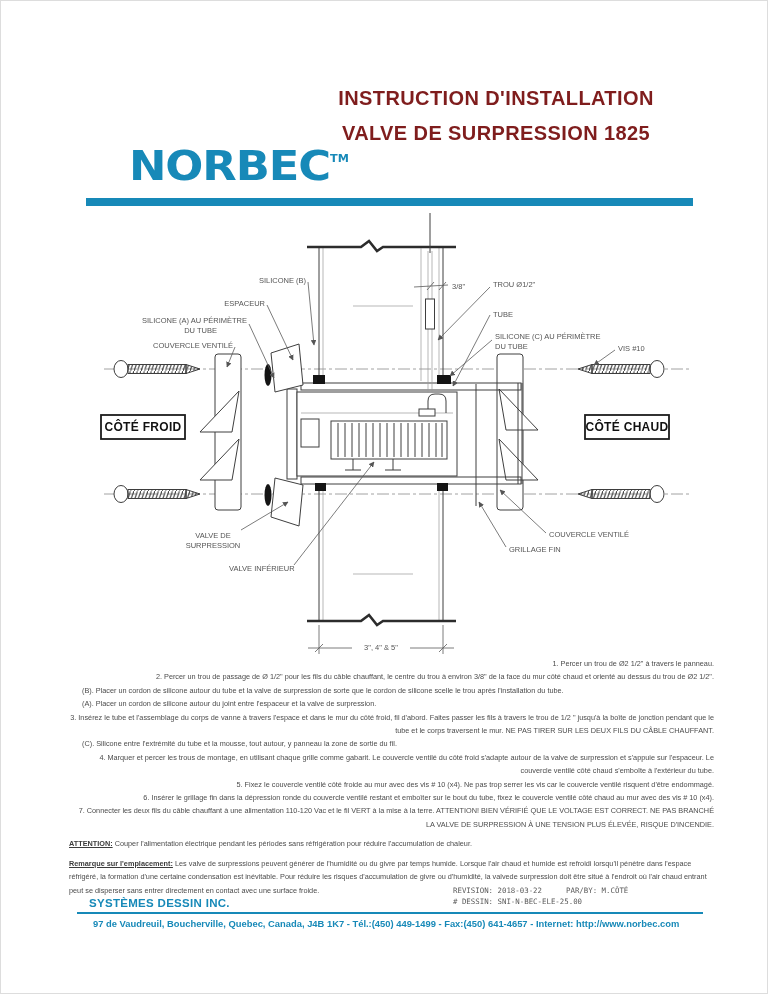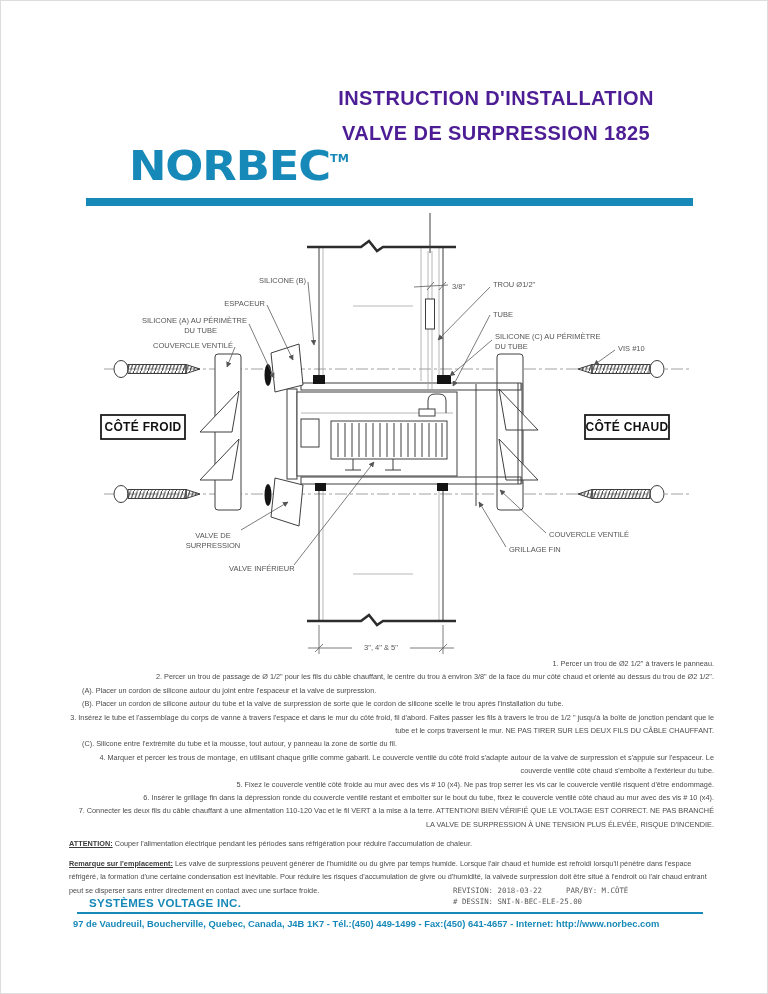--- a/index.html
+++ b/index.html
@@ -2,21 +2,21 @@
 <html><head>
 <meta charset="utf-8">
 <style>
   html,body{margin:0;padding:0;background:#e9e9e9;}
   .page{position:relative;width:768px;height:994px;margin:0 auto;background:#fff;
         border:1px solid #ddd;box-sizing:border-box;overflow:hidden;
         font-family:"Liberation Sans",sans-serif;color:#222;}
 
   
   .title{position:absolute;left:300px;width:390px;text-align:center;
-         font-size:20px;font-weight:bold;color:#4c1d95;letter-spacing:.4px;}
+         font-size:20px;font-weight:bold;color:#7f1d1d;letter-spacing:.4px;}
   .title1{top:86px;} .title2{top:121px;}
   .logo{position:absolute;left:128px;top:142px;color:#1789B8;
         font-family:"DejaVu Sans",sans-serif;font-weight:bold;font-size:40px;
         letter-spacing:-1px;transform:scaleX(1.12);transform-origin:left center;}
   .logo sup{font-size:10px;letter-spacing:0;vertical-align:18px;}
   .bluebar{position:absolute;left:85px;top:197px;width:607px;height:8px;background:#1789B8;}
 
   
   svg.diagram{position:absolute;left:85px;top:208px;}
   .dl{font:7.5px "Liberation Sans",sans-serif;fill:#555;}
@@ -37,21 +37,21 @@
   .note{margin-top:6px;}
   .bold-ul{font-weight:bold;text-decoration:underline;color:#3c3c3c;}
 
   
   .rev{position:absolute;left:452px;top:884px;width:250px;
        font-family:"DejaVu Sans Mono",monospace;font-size:7.4px;color:#5a5a5a;line-height:11px;}
   .rev-line1{display:flex;gap:24px;}
   .company{position:absolute;left:88px;top:896px;font-size:11.5px;font-weight:bold;
            color:#1789B8;letter-spacing:.3px;}
   .bluerule{position:absolute;left:76px;top:911px;width:626px;height:2px;background:#1789B8;}
-  .address{position:absolute;left:72px;top:917px;font-size:9.4px;font-weight:bold;
+  .address{position:absolute;left:92px;top:917px;font-size:9.4px;font-weight:bold;
            color:#1789B8;text-align:right;}
 </style>
 </head>
 <body>
 
 <div class="page">
 
   <div class="title title1">INSTRUCTION D'INSTALLATION</div>
   <div class="title title2">VALVE DE SURPRESSION 1825</div>
   <div class="logo"><span>NORBEC</span><sup>TM</sup></div>
@@ -241,37 +241,37 @@
     </g>
     <g>
       <rect x="584" y="414" width="84" height="24" fill="#fff" stroke="#1c1c1c" stroke-width="1.8"></rect>
       <text class="dlb" x="626" y="430" text-anchor="middle">CÔTÉ CHAUD</text>
     </g>
   </svg>
 
   <div class="instructions">
     <div class="step"><span class="num">1.</span><span>Percer un trou de Ø2 1/2" à travers le panneau.</span></div>
     <div class="step"><span class="num">2.</span><span>Percer un trou de passage de Ø 1/2" pour les fils du câble chauffant, le centre du trou à environ 3/8" de la face du mur côté chaud et orienté au dessus du trou de Ø2 1/2".</span></div>
+    <div class="sub"><span class="num">(B).</span><span>Placer un cordon de silicone autour du tube et la valve de surpression de sorte que le cordon de silicone scelle le trou après l'installation du tube.</span></div>
     <div class="sub"><span class="num">(A).</span><span>Placer un cordon de silicone autour du joint entre l'espaceur et la valve de surpression.</span></div>
-    <div class="sub"><span class="num">(B).</span><span>Placer un cordon de silicone autour du tube et la valve de surpression de sorte que le cordon de silicone scelle le trou après l'installation du tube.</span></div>
     <div class="step"><span class="num">3.</span><span>Insérez le tube et l'assemblage du corps de vanne à travers l'espace et dans le mur du côté froid, fil d'abord. Faites passer les fils à travers le trou de 1/2 " jusqu'à la boîte de jonction pendant que le tube et le corps traversent le mur. NE PAS TIRER SUR LES DEUX FILS DU CÂBLE CHAUFFANT.</span></div>
     <div class="sub"><span class="num">(C).</span><span>Silicone entre l'extrémité du tube et la mousse, tout autour, y panneau la zone de sortie du fil.</span></div>
     <div class="step"><span class="num">4.</span><span>Marquer et percer les trous de montage, en utilisant chaque grille comme gabarit. Le couvercle ventilé du côté froid s'adapte autour de la valve de surpression et s'appuie sur l'espaceur. Le couvercle ventilé côté chaud s'emboîte à l'extérieur du tube.</span></div>
     <div class="step"><span class="num">5.</span><span>Fixez le couvercle ventilé côté froide au mur avec des vis # 10 (x4). Ne pas trop serrer les vis car le couvercle ventilé risquent d'être endommagé.</span></div>
     <div class="step"><span class="num">6.</span><span>Insérer le grillage fin dans la dépression ronde du couvercle ventilé restant et emboîter sur le bout du tube, fixez le couvercle ventilé côté chaud au mur avec des vis # 10 (x4).</span></div>
     <div class="step"><span class="num">7.</span><span>Connecter les deux fils du câble chauffant à une alimentation 110-120 Vac et le fil VERT à la mise à la terre. ATTENTION! BIEN VÉRIFIÉ QUE LE VOLTAGE EST CORRECT. NE PAS BRANCHÉ LA VALVE DE SURPRESSION À UNE TENSION PLUS ÉLEVÉE, RISQUE D'INCENDIE.</span></div>
 
     <div class="note"><span class="bold-ul">ATTENTION:</span> <span>Couper l'alimentation électrique pendant les périodes sans réfrigération pour réduire l'accumulation de chaleur.</span></div>
     <div class="note"><span class="bold-ul">Remarque sur l'emplacement:</span> <span>Les valve de surpressions peuvent générer de l'humidité ou du givre par temps humide. Lorsque l'air chaud et humide est refroidi lorsqu'il pénètre dans l'espace réfrigéré, la formation d'une certaine condensation est inévitable. Pour réduire les risques d'accumulation de givre ou d'humidité, la valvede surpression doit être situé à l'endroit où l'air chaud entrant peut se disperser sans entrer directement en contact avec une surface froide.</span></div>
   </div>
 
   <div class="rev">
     <div class="rev-line1">
       <span>REVISION: 2018-03-22</span>
       <span>PAR/BY: M.CÔTÉ</span>
     </div>
     <div># DESSIN: SNI-N-BEC-ELE-25.00</div>
   </div>
-  <div class="company">SYSTÈMES VOLTAGE INC.</div>
+  <div class="company">SYSTÈMES DESSIN INC.</div>
   <div class="bluerule"></div>
   <div class="address">97 de Vaudreuil, Boucherville, Quebec, Canada, J4B 1K7 - Tél.:(450) 449-1499 - Fax:(450) 641-4657 - Internet: http://www.norbec.com</div>
 
 </div>
 
 </body></html>

